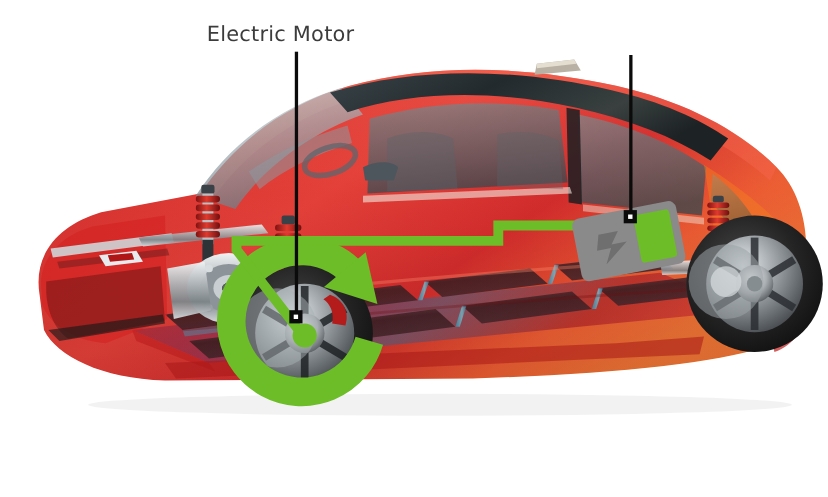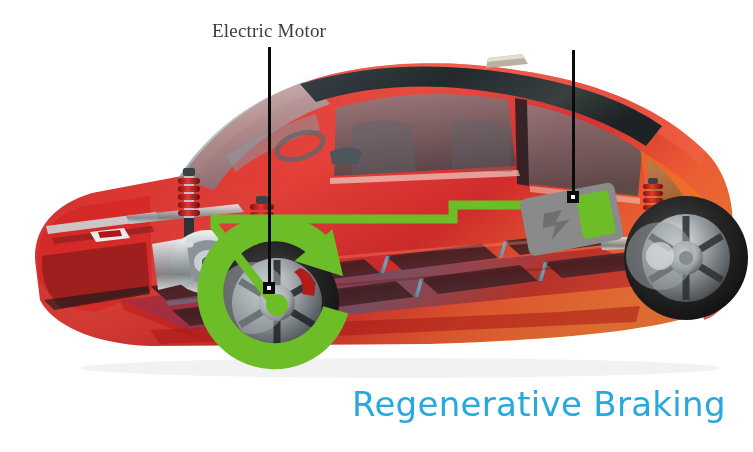--- a/index.html
+++ b/index.html
@@ -347,22 +347,21 @@
   </svg>
 
   <svg style="position:absolute;left:518px;top:178px;width:110px;height:86px;" viewBox="0 0 110 86" xmlns="http://www.w3.org/2000/svg">
     <g transform="rotate(-11 55 43)">
       <rect x="6" y="12" width="96" height="58" rx="7" fill="#8a8a8a"></rect>
       <rect x="62" y="19" width="33" height="44" rx="3" fill="#6cbd27"></rect>
       <path d="M28,30 L46,30 L38,41 L52,41 L30,58 L37,44 L24,44 Z" fill="#6f6f6f"></path>
     </g>
   </svg>
 
-  <div class="callout-label" style="left:212px;top:20px;font-family:Liberation Serif, serif;">Electric Motor</div>
+  <div class="callout-label" style="left:188px;top:20px;">Electric Motor</div>
   <div class="leader" style="left:268px;top:47px;height:241px;"></div>
   <div class="leader-dot" style="left:263px;top:282px;"></div>
 
   <div class="leader" style="left:572px;top:50px;height:147px;"></div>
   <div class="leader-dot" style="left:567px;top:191px;"></div>
 
-  <div class="title">Regenerative Braking</div>
 
 </div>
 
 </body></html>

